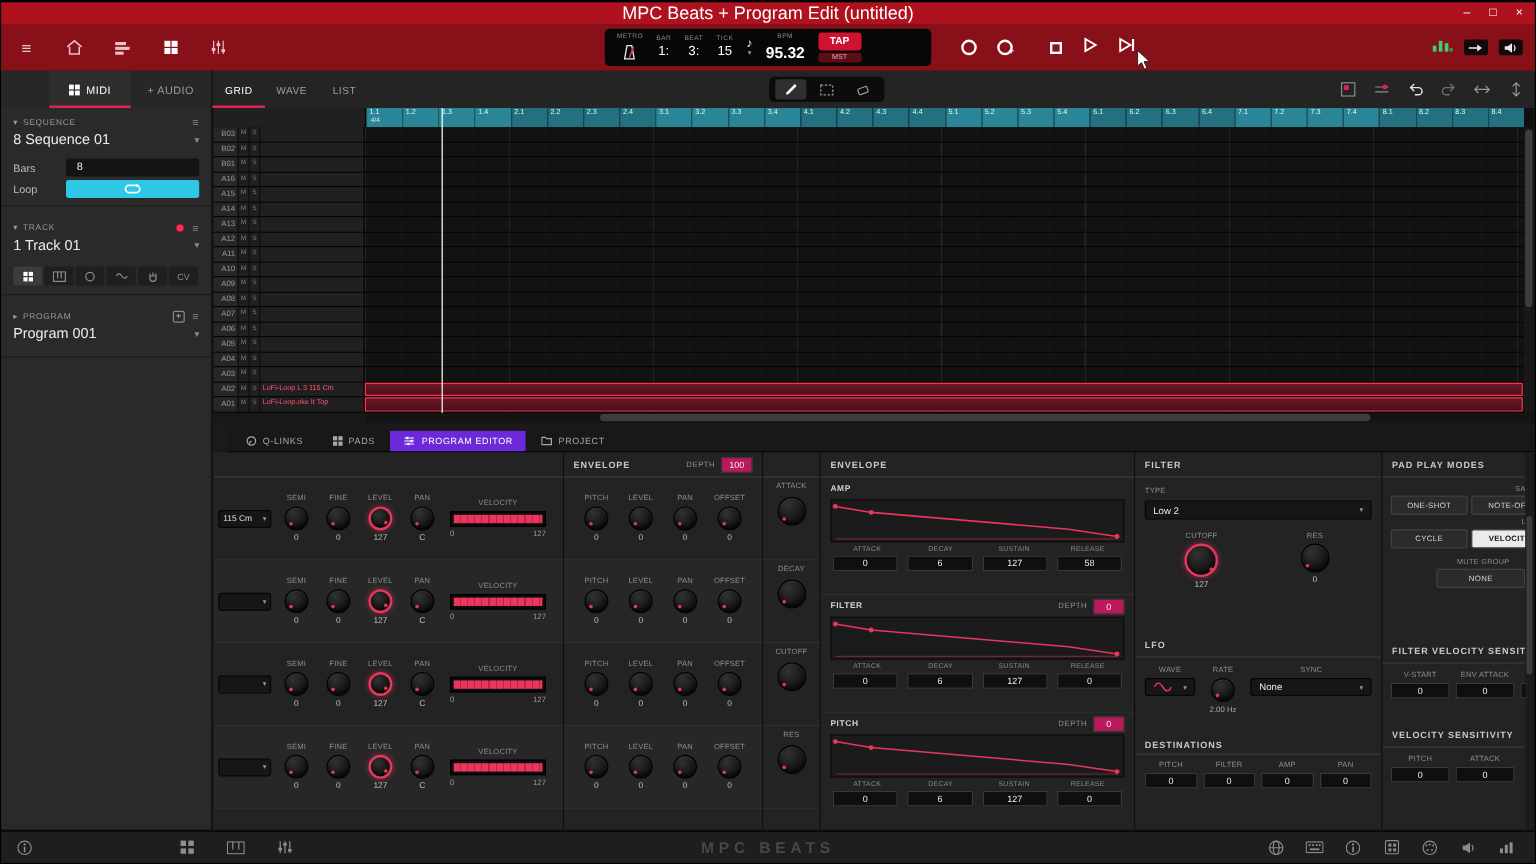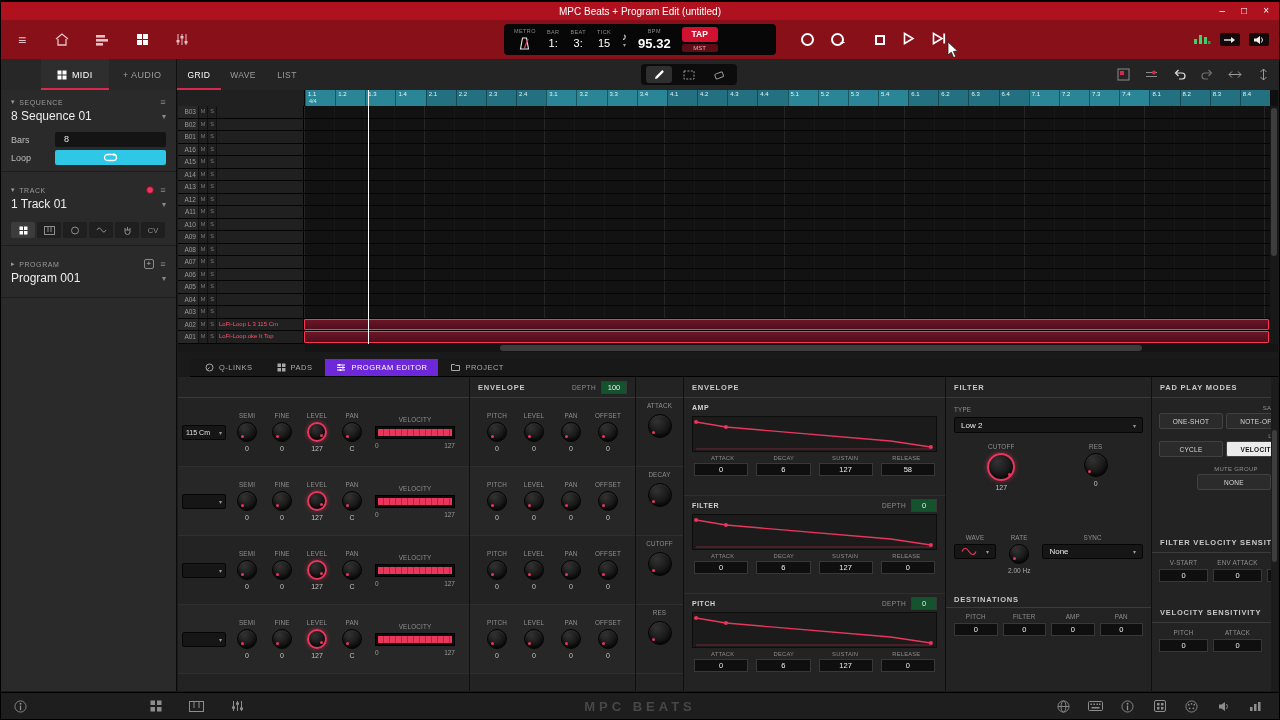--- a/index.html
+++ b/index.html
@@ -3,21 +3,21 @@
 <meta charset="utf-8">
 <style>
   * { box-sizing: border-box; margin: 0; padding: 0; }
   html,body { width:1280px; height:720px; background:#000; overflow:hidden;
               font-family:"Liberation Sans", sans-serif; }
   .app { position:absolute; left:1px; top:2px; right:1px; bottom:1px; background:#1a1a1a; }
 
   
   .titlebar { position:absolute; left:0; right:0; top:0; height:18px; background:#b0111f;
               display:flex; align-items:center; color:#fff; }
-  .titlebar .title { margin:12px auto; font-size:10px; }
+  .titlebar .title { margin:12px auto; font-size:15px; }
   .winbtns { position:absolute; right:10px; top:0; height:18px; display:flex; gap:16px; align-items:center; }
   .winbtn { color:#fff; font-size:10px; cursor:default; line-height:18px; }
 
   
   .toolbar { position:absolute; left:0; right:0; top:18px; height:39px; background:#871019; }
   .tb-left { position:absolute; left:12px; top:0; bottom:0; display:flex; gap:22px; align-items:center; }
   .tbicon { display:inline-flex; width:18px; height:18px; align-items:center; justify-content:center;
             color:#f3d6d9; font-size:14px; opacity:.9; }
   .tbicon.active { opacity:1; filter:brightness(1.3); }
   .transport { position:absolute; left:50%; transform:translateX(-50%); top:4px; height:31px; width:272px;
@@ -123,21 +123,21 @@
   .ed-col { border-right:1px solid #0f0f0f; }
   .col-pads { width:292px; } .col-rand { width:166px; } .col-mod { width:48px; }
   .col-env { width:262px; } .col-filter { width:206px; }
   .col-modes { flex:1; overflow:hidden; }
   .ed-head { height:21px; border-bottom:1px solid #3a3a3a; display:flex; align-items:center;
              justify-content:space-between; padding:0 8px; }
   .ed-title { font-size:7.5px; color:#c9c9c9; letter-spacing:.8px; font-weight:bold; white-space:nowrap; }
   .ed-head.sub { height:17px; }
   .depth-wrap { display:flex; align-items:center; gap:5px; }
   .dlabel { font-size:6.5px; color:#8f8f8f; letter-spacing:.4px; }
-  .dfield { min-width:26px; height:13px; background:#14532d; border:1px solid #383838; color:#ececec;
+  .dfield { min-width:26px; height:13px; background:#be185d; border:1px solid #383838; color:#ececec;
             font-size:7.5px; text-align:center; line-height:12px; }
   .pad-row { height:69px; border-bottom:1px solid #2f2f2f; display:flex; align-items:center; gap:7px; padding:0 4px; }
   .pad-row:nth-child(even), .rand-row:nth-child(even) { background:rgba(255,255,255,.02); }
   .kgroup { display:flex; flex-direction:column; align-items:center; gap:3px; width:28px; }
   .klabel { font-size:6.3px; color:#8f8f8f; letter-spacing:.2px; white-space:nowrap; }
   .kval { font-size:7px; color:#c2c2c2; }
   .knob { border-radius:50%; background:radial-gradient(circle at 35% 28%, #323232, #121212 70%);
           border:1px solid #030303; position:relative; display:inline-block;
           box-shadow:inset 0 1px 2px rgba(255,255,255,.08), inset 0 -2px 3px rgba(0,0,0,.6); }
   .knob.sm { width:20px; height:20px; } .knob.md { width:24px; height:24px; } .knob.lg { width:28px; height:28px; }
@@ -1210,20 +1210,23 @@
             <span class="knob lg hot"></span>
             <span class="kval">127</span>
           </span>
           <span class="kgroup" style="width:64px;">
             <span class="klabel">RES</span>
             <span class="knob md"></span>
             <span class="kval">0</span>
           </span>
         </div>
       </div>
+      <div class="ed-head">
+        <span class="ed-title">LFO</span>
+      </div>
       <div class="lfo-body">
         <span class="lgroup">
           <span class="klabel">WAVE</span>
           <span class="select" style="width:42px; height:15px;">
             <svg width="16" height="9" viewBox="0 0 16 9">
                 <path d="M1 4.5 Q4 -2 8 4.5 T15 4.5" fill="none" stroke="#e8365c" stroke-width="1.2"></path>
               </svg>
             <span class="caret">▾</span>
           </span>
         </span>

